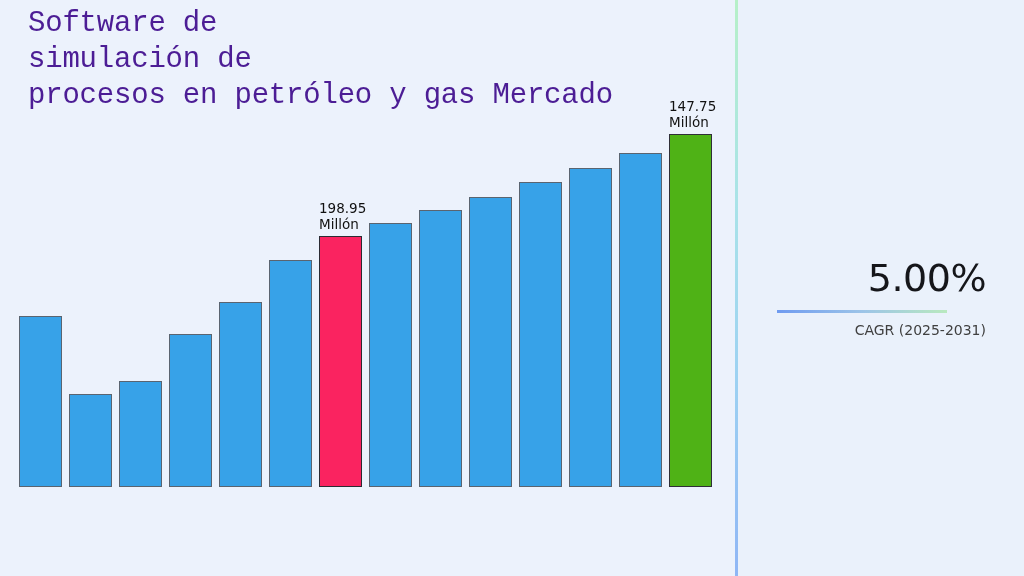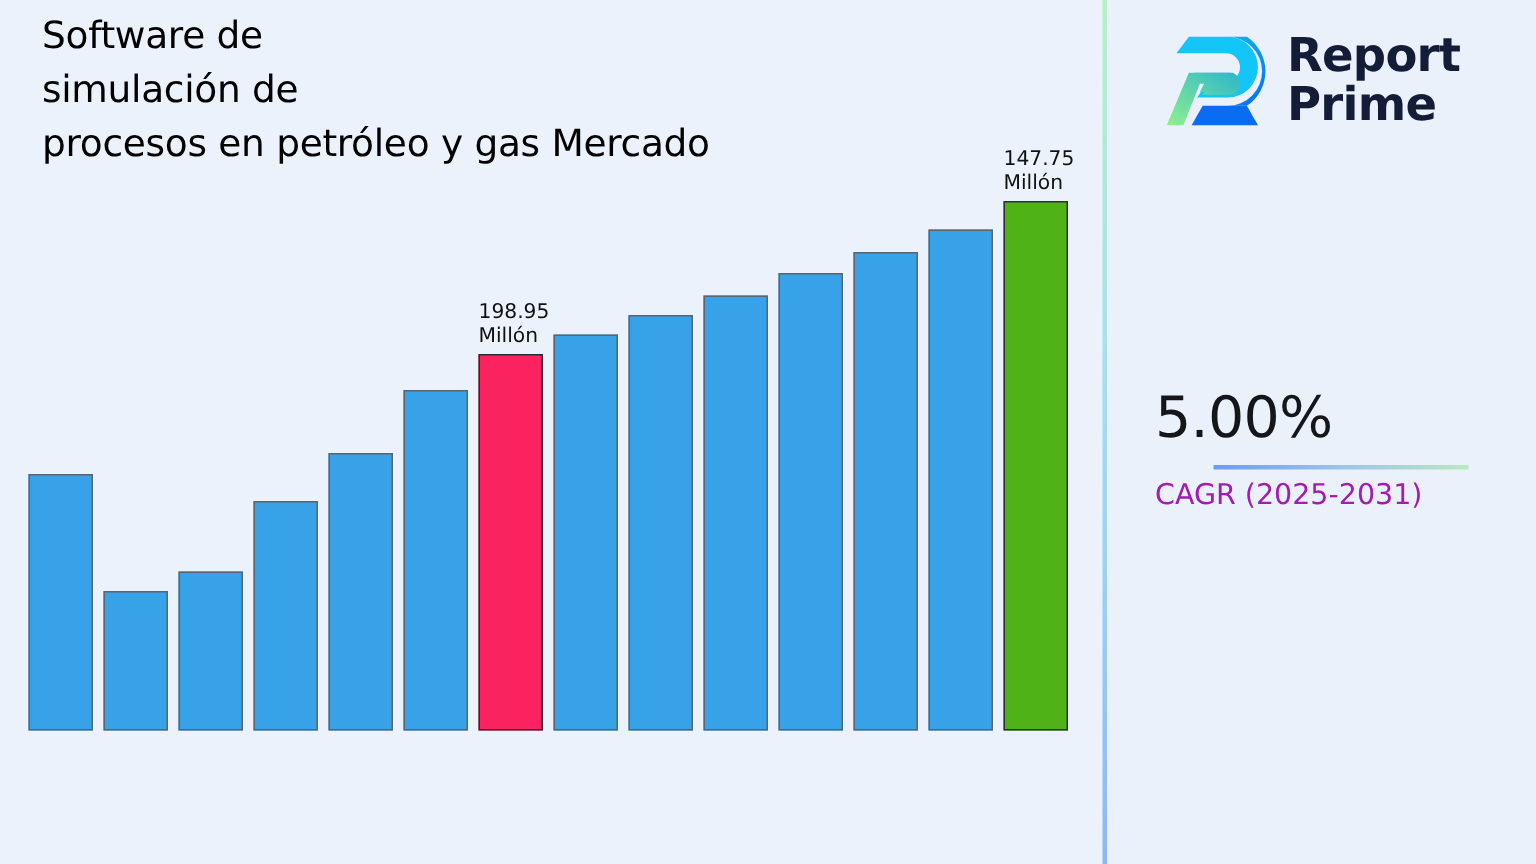--- a/index.html
+++ b/index.html
@@ -9,22 +9,22 @@
     font-family:"DejaVu Sans","Liberation Sans",sans-serif;
     position:relative;
   }
   
   #left-panel{
     position:absolute;left:0;top:0;width:736px;height:576px;
     background:#ecf2fc;
   }
   #chart-title{
     position:absolute;left:28px;top:6px;width:680px;
-    font-size:25px;line-height:36px;color:#000000;font-weight:400;
-    letter-spacing:-0.2px;white-space:pre-line;
+    font-size:29px;line-height:36px;color:#4c1d95;font-weight:400;
+    letter-spacing:-0.2px;white-space:pre-line;font-family:Liberation Mono, monospace;
   }
   #plot-area{
     position:absolute;left:0;top:130px;width:736px;height:402px;
   }
   .bar-slot{
     position:absolute;bottom:45px;width:43px;
   }
   .bar{
     position:absolute;bottom:0;left:0;width:43px;
     border:1px solid #5a6470;
@@ -51,32 +51,32 @@
   #logo-block{
     position:absolute;left:36px;top:14px;width:240px;height:80px;
     display:flex;align-items:center;gap:10px;
   }
   #logo-mark{width:74px;height:70px;flex:0 0 auto;}
   #logo-wordmark{
     font-size:31px;line-height:33px;font-weight:bold;color:#141d38;
     letter-spacing:-0.5px;white-space:pre-line;
   }
   #cagr-block{
-    position:absolute;left:0;top:255px;width:248px;text-align:left;margin-left:32px;
+    position:absolute;left:0;top:255px;width:248px;text-align:right;
   }
   #cagr-value{
     font-size:38px;line-height:46px;color:#15161a;font-weight:400;
     letter-spacing:-0.5px;
   }
   #cagr-rule{
     width:170px;height:3px;margin:9px auto 7px auto;
     background:linear-gradient(90deg,#6f9bf0 0%,#9cc4e8 50%,#b9e9bf 100%);
   }
   #cagr-caption{
-    font-size:19px;line-height:20px;color:#a21caf;
+    font-size:14px;line-height:20px;color:#404040;
   }
 </style>
 </head>
 <body>
 
 <div id="left-panel">
 
   <div id="chart-title">Software de
 simulación de
 procesos en petróleo y gas Mercado</div>
@@ -133,41 +133,20 @@
       </div>
     <div id="ticks-container"></div>
   </div>
 
 </div>
 
 <div id="panel-divider"></div>
 
 <div id="right-panel">
 
-  <div id="logo-block">
-    <svg id="logo-mark" viewBox="0 0 80 76">
-      <defs>
-        <linearGradient id="gBlue" x1="0" y1="0" x2="1" y2="1">
-          <stop offset="0%" stop-color="#13cdf7"></stop>
-          <stop offset="100%" stop-color="#0a6cf0"></stop>
-        </linearGradient>
-        <linearGradient id="gGreen" x1="0" y1="1" x2="1" y2="0">
-          <stop offset="0%" stop-color="#8ef08f"></stop>
-          <stop offset="100%" stop-color="#2fb7c9"></stop>
-        </linearGradient>
-      </defs>
-      <path d="M16 6 H48 A25 25 0 0 1 48 56 H40 L62 56 A30 30 0 0 0 62 6 Z" fill="url(#gBlue)"></path>
-      <path d="M20 6 H48 A22 22 0 0 1 48 50 H26 L34 38 H47 A10 10 0 0 0 47 18 H11 Z" fill="#13c6f7"></path>
-      <path d="M9 70 L24 32 H52 A9 9 0 0 1 52 48 H30 L36 36 H50 A3 3 0 0 0 50 40 H28 L16 70 Z" fill="url(#gGreen)"></path>
-      <path d="M4 70 L20 32 H50 A8 8 0 0 1 50 46 H28 L34 34 H48 A2 2 0 0 0 48 38 H26 L13 70 Z" fill="url(#gGreen)"></path>
-      <path d="M30 56 H62 L70 70 H22 Z" fill="#0a6cf0"></path>
-    </svg>
-    <div id="logo-wordmark">Report
-Prime</div>
-  </div>
 
   <div id="cagr-block">
     <div id="cagr-value">5.00%</div>
     <div id="cagr-rule"></div>
     <div id="cagr-caption">CAGR (2025-2031)</div>
   </div>
 
 </div>
 
 </body></html>

